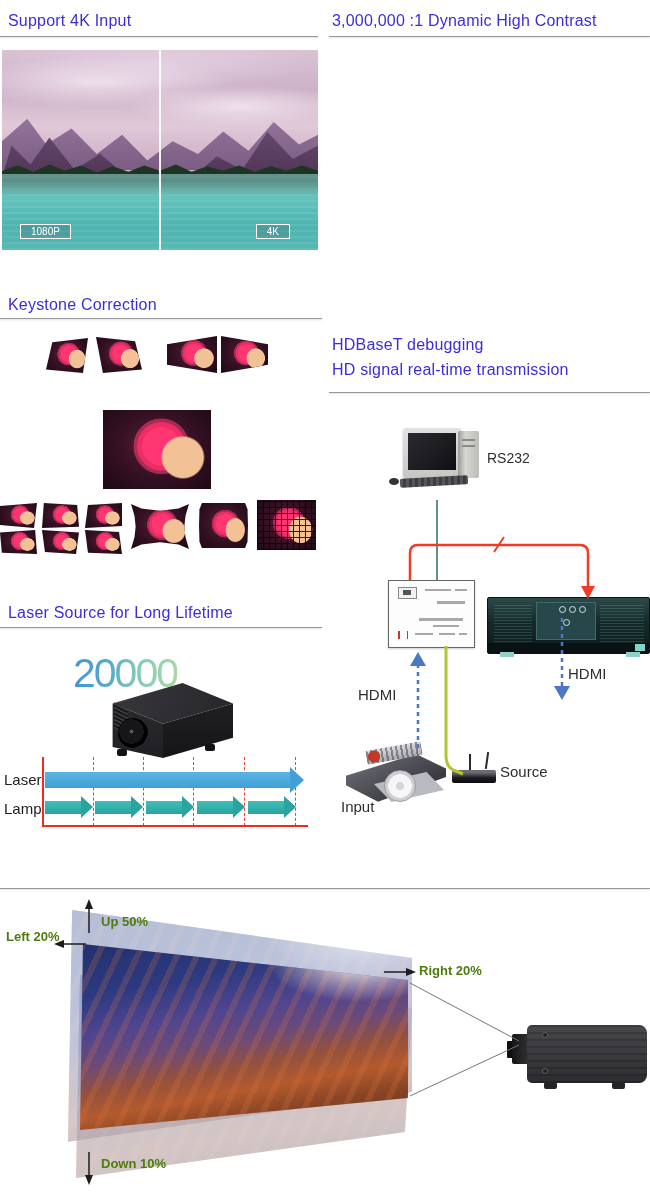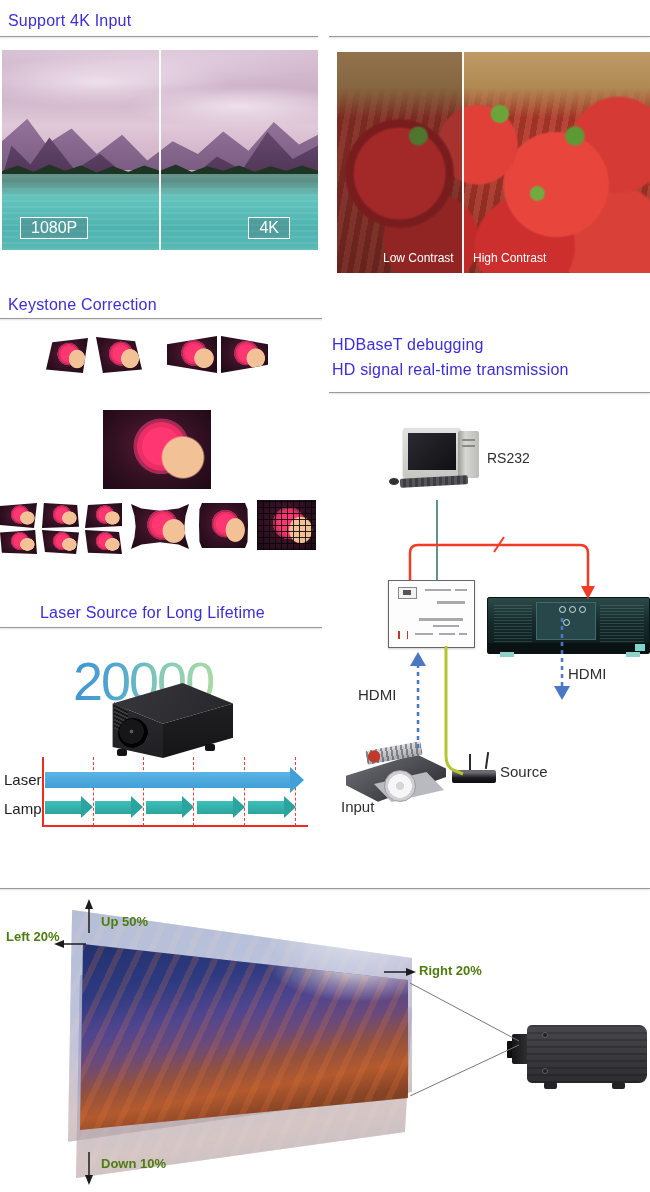--- a/index.html
+++ b/index.html
@@ -25,21 +25,21 @@
     background:linear-gradient(180deg,#6b4b70,#4e3556);
     clip-path:polygon(0 100%,3% 40%,9% 75%,15% 25%,23% 85%,31% 55%,40% 100%,60% 100%,68% 60%,76% 85%,84% 15%,92% 65%,100% 40%,100% 100%);}
   .forest{position:absolute;left:0;top:55%;width:100%;height:9%;background:#1e3524;
     clip-path:polygon(0 100%,0 60%,5% 30%,10% 65%,15% 25%,20% 60%,25% 30%,30% 70%,35% 35%,40% 65%,45% 30%,50% 60%,55% 25%,60% 65%,65% 35%,70% 60%,75% 30%,80% 65%,85% 35%,90% 60%,95% 30%,100% 60%,100% 100%);}
   .water{position:absolute;left:0;top:62%;width:100%;height:38%;
     background:
      linear-gradient(180deg, rgba(30,60,50,.45) 0 10%, rgba(30,60,50,0) 30%),
      repeating-linear-gradient(0deg, rgba(255,255,255,.07) 0 2px, transparent 2px 6px),
      linear-gradient(180deg,#9edcd4 0%,#63c4bd 30%,#4fb4b0 70%,#58b8b4 100%);}
   .split{position:absolute;top:0;width:2px;height:100%;background:rgba(255,255,255,.95);}
-  .res-box{position:absolute;bottom:11px;border:1px solid #fff;color:#fff;font-size:16px;
+  .res-box{position:absolute;bottom:11px;border:1px solid #fff;color:#fff;font-size:10px;
     padding:1px 10px;background:rgba(70,70,85,.22);}
 
   
   .berries{position:absolute;left:337px;top:52px;width:313px;height:221px;overflow:hidden;
     background-image:
      radial-gradient(circle at 52% 28%, #6aa43a 0 3.5%, transparent 4.5%),
      radial-gradient(circle at 76% 38%, #5c9a36 0 3%, transparent 4%),
      radial-gradient(circle at 26% 38%, #639e38 0 3%, transparent 4%),
      radial-gradient(circle at 64% 64%, #72aa40 0 2.5%, transparent 3.5%),
      radial-gradient(circle at 20% 55%, #d8322e 0 16%, #9c1f22 17% 19%, transparent 20%),
@@ -100,21 +100,21 @@
      background:
       radial-gradient(circle at 14% 50%, #c0392b 0 12%, transparent 13%),
       repeating-linear-gradient(90deg, rgba(60,60,70,.5) 0 2px, transparent 2px 5px),
       linear-gradient(#dcdce0,#a8a8ae);}
 
   .router-body{position:absolute;left:452px;top:770px;width:44px;height:13px;border-radius:2px;
      background:linear-gradient(180deg,#6a6a70 0 20%,#1c1c20 60%,#0c0c10);}
   .antenna{position:absolute;width:2px;height:17px;background:#2a2a2e;}
 
   
-  .hours{position:absolute;left:73px;top:650px;font-size:54px;letter-spacing:-2px;
+  .hours{position:absolute;left:73px;top:650px;font-size:41px;letter-spacing:-2px;
      background:linear-gradient(90deg,#3e96d4 0%,#56aacd 35%,#86c9b8 62%,#a9d8a5 100%);
      -webkit-background-clip:text;background-clip:text;color:transparent;}
   .proj-front{position:absolute;left:93px;top:680px;width:140px;height:78px;}
   .pf-top{position:absolute;inset:0;background:linear-gradient(120deg,#3b3b3f,#242428);
      clip-path:polygon(14% 30%,64% 4%,100% 30%,50% 56%);}
   .pf-front{position:absolute;inset:0;background:linear-gradient(180deg,#2f2f33,#202024);
      clip-path:polygon(14% 30%,50% 56%,50% 100%,14% 86%);}
   .pf-side{position:absolute;inset:0;background:linear-gradient(180deg,#242427,#151518);
      clip-path:polygon(50% 56%,100% 30%,100% 74%,50% 100%);}
   .pf-lens{position:absolute;left:25px;top:38px;width:30px;height:30px;border-radius:50%;
@@ -180,27 +180,22 @@
     <div class="sky"></div>
     <div class="mtn-far"></div>
     <div class="mtn-near"></div>
     <div class="forest"></div>
     <div class="water"></div>
     <div class="split" style="left:157px;"></div>
     <div class="res-box" style="left:18px;">1080P</div>
     <div class="res-box" style="right:28px;">4K</div>
   </div>
 
+  <div class="title" style="left:332px;top:12px;">3,000,000 :1 Dynamic High Contrast</div>
   <div class="rule" style="left:329px;top:36px;width:321px;"></div>
-  <div class="berries">
-    <div class="low-overlay"></div>
-    <div class="b-split"></div>
-    <div class="wlbl" style="left:46px;bottom:8px;">Low Contrast</div>
-    <div class="wlbl" style="left:136px;bottom:8px;">High Contrast</div>
-  </div>
 
   <div class="title" style="left:8px;top:296px;">Keystone Correction</div>
   <div class="rule" style="left:0;top:318px;width:322px;"></div>
 
   <div class="kimg" style="left:46px;top:338px;width:42px;height:35px;clip-path:polygon(15% 12%,100% 0,88% 100%,0 90%);"></div>
   <div class="kimg" style="left:96px;top:337px;width:46px;height:36px;clip-path:polygon(0 0,85% 12%,100% 90%,15% 100%);"></div>
   <div class="kimg" style="left:167px;top:336px;width:50px;height:37px;clip-path:polygon(0 22%,100% 0,100% 100%,0 78%);"></div>
   <div class="kimg" style="left:221px;top:336px;width:47px;height:37px;clip-path:polygon(0 0,100% 22%,100% 78%,0 100%);"></div>
 
   <div class="kimg" style="left:103px;top:410px;width:108px;height:79px;"></div>
@@ -272,21 +267,21 @@
   <div class="blk-lbl" style="left:341px;top:798px;">Input</div>
 
   <div class="antenna" style="left:469px;top:754px;"></div>
   <div class="antenna" style="left:486px;top:752px;transform:rotate(8deg);"></div>
   <div class="router-body"></div>
   <div class="blk-lbl" style="left:500px;top:763px;">Source</div>
 
   <div class="blk-lbl" style="left:358px;top:686px;">HDMI</div>
   <div class="blk-lbl z7" style="left:568px;top:665px;">HDMI</div>
 
-  <div class="title" style="left:8px;top:604px;margin-left:32px;">Laser Source for Long Lifetime</div>
+  <div class="title" style="left:8px;top:604px;">Laser Source for Long Lifetime</div>
   <div class="rule" style="left:0;top:627px;width:322px;"></div>
 
   <div class="hours">20000</div>
   <div class="proj-front">
     <div class="pf-top"></div>
     <div class="pf-front"></div>
     <div class="pf-side"></div>
     <div class="pf-vent"></div>
     <div class="pf-lens"></div>
     <div class="pf-foot" style="left:24px;top:69px;"></div>

